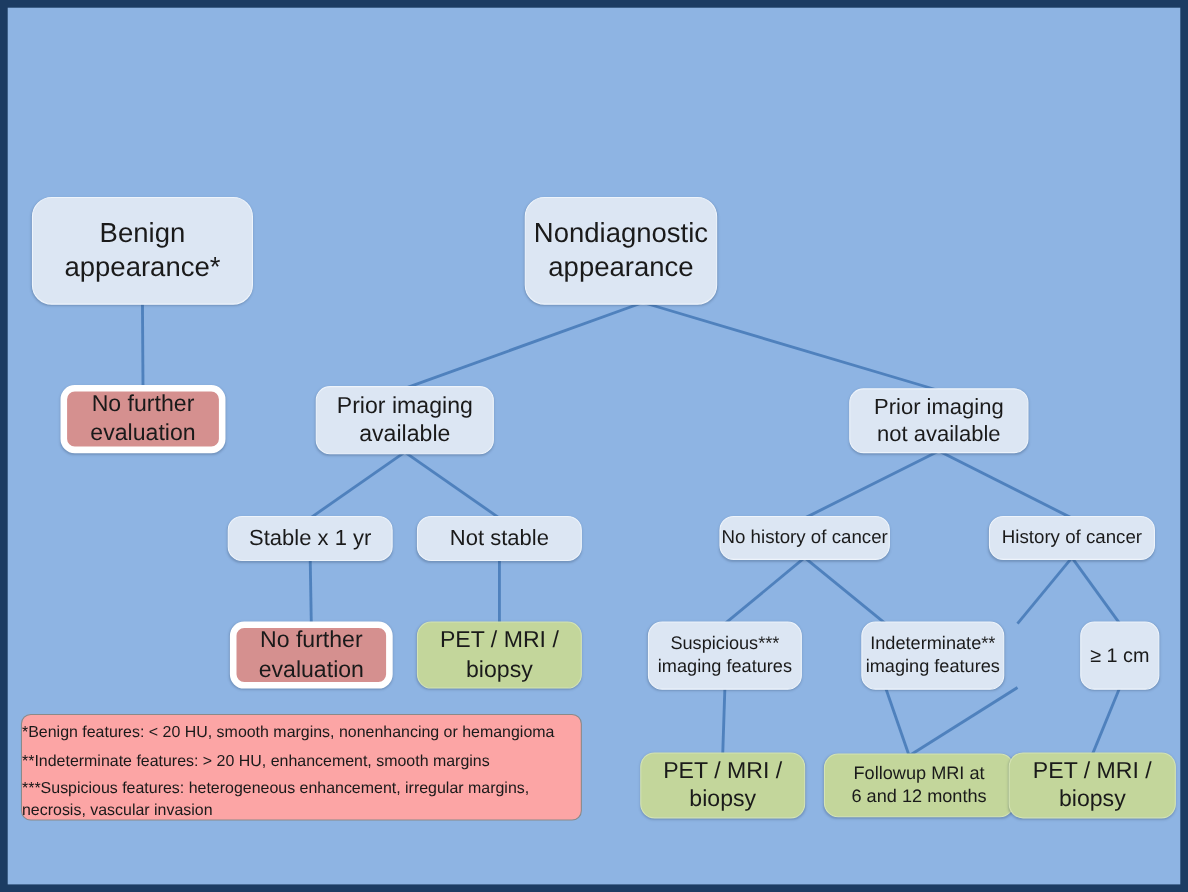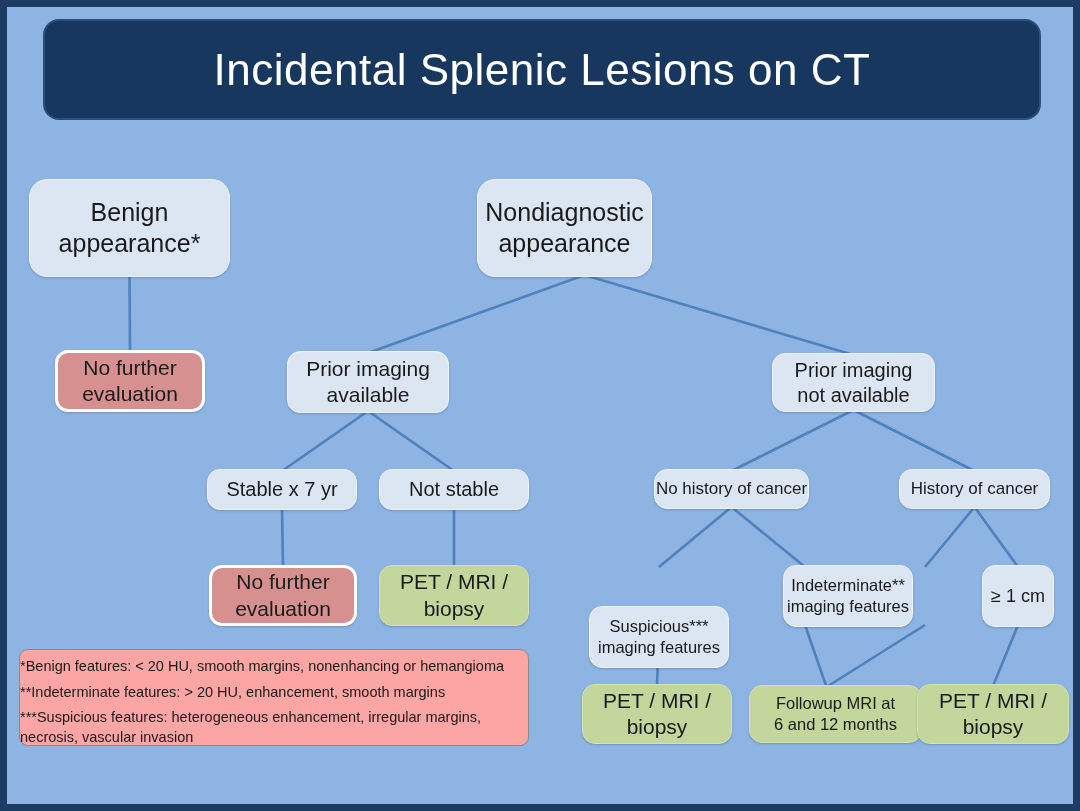--- a/index.html
+++ b/index.html
@@ -30,21 +30,21 @@
     position:absolute;
     display:flex;align-items:center;justify-content:center;
     text-align:center;
     white-space:pre-line;
     line-height:1.25;
     border-radius:13px;
     box-sizing:border-box;
     box-shadow:0 1px 2px rgba(30,50,80,0.25);
   }
   .node.light{background:#dce6f3;border:1px solid #eef4fb;}
-  .node.red{background:#d5908f;border:3px solid #ffffff;}
+  .node.red{background:#d5908f;border:6px solid #ffffff;}
   .node.green{background:#c3d69b;border:1px solid #d4e3b4;}
   .node.big{border-radius:18px;}
   .f25{font-size:25px;}
   .f21{font-size:21px;}
   .f20{font-size:20px;}
   .f18{font-size:18px;}
   .f17{font-size:17px;}
   .f16{font-size:16.5px;}
   .footnotes{
     position:absolute;left:12px;top:642px;width:510px;height:97px;
@@ -56,23 +56,20 @@
     font-size:14.5px;
     line-height:1.35;
   }
   .footnotes .fn{margin-bottom:6px;}
 </style>
 </head>
 <body>
 
 <div class="canvas">
 
-  <div class="title-bar">
-    <div class="title-text">Incidental Splenic Lesions on CT</div>
-  </div>
 
   <svg class="edge-layer" viewBox="0 0 1080 811" xmlns="http://www.w3.org/2000/svg">
       <line x1="122.5" y1="268" x2="123" y2="345"></line>
       <line x1="577.5" y1="268" x2="361" y2="346"></line>
       <line x1="577.5" y1="268" x2="846.5" y2="348"></line>
       <line x1="361" y1="404" x2="275" y2="464"></line>
       <line x1="361" y1="404" x2="447" y2="464"></line>
       <line x1="275" y1="501" x2="276" y2="560"></line>
       <line x1="447" y1="501" x2="447" y2="560"></line>
       <line x1="846.5" y1="403" x2="724.5" y2="464"></line>
@@ -95,35 +92,35 @@
 
   <div class="node red f21" style="left:48px;top:343px;width:150px;height:62px;">No further
 evaluation</div>
 
   <div class="node light f21" style="left:280px;top:344px;width:162px;height:62px;">Prior imaging
 available</div>
 
   <div class="node light f20" style="left:765px;top:346px;width:163px;height:59px;">Prior imaging
 not available</div>
 
-  <div class="node light f20" style="left:200px;top:462px;width:150px;height:41px;">Stable x 7 yr</div>
+  <div class="node light f20" style="left:200px;top:462px;width:150px;height:41px;">Stable x 1 yr</div>
 
   <div class="node light f17" style="left:647px;top:462px;width:155px;height:40px;">No history of cancer</div>
 
   <div class="node light f20" style="left:372px;top:462px;width:150px;height:41px;">Not stable</div>
 
   <div class="node light f17" style="left:892px;top:462px;width:151px;height:40px;">History of cancer</div>
 
   <div class="node red f21" style="left:202px;top:558px;width:148px;height:61px;">No further
 evaluation</div>
 
   <div class="node green f21" style="left:372px;top:558px;width:150px;height:61px;">PET / MRI /
 biopsy</div>
 
-  <div class="node light f16" style="left:582px;top:558px;width:140px;height:62px;margin-top:41px;">Suspicious***
+  <div class="node light f16" style="left:582px;top:558px;width:140px;height:62px;">Suspicious***
 imaging features</div>
 
   <div class="node light f16" style="left:776px;top:558px;width:130px;height:62px;">Indeterminate**
 imaging features</div>
 
 
   <div class="node light f18" style="left:975px;top:558px;width:72px;height:62px;text-align:right;">≥ 1 cm</div>
 
   <div class="node green f21" style="left:575px;top:677px;width:150px;height:60px;">PET / MRI /
 biopsy</div>

